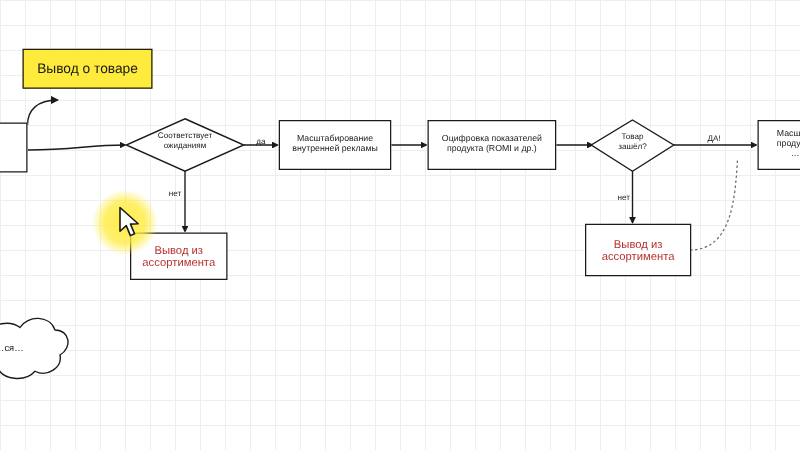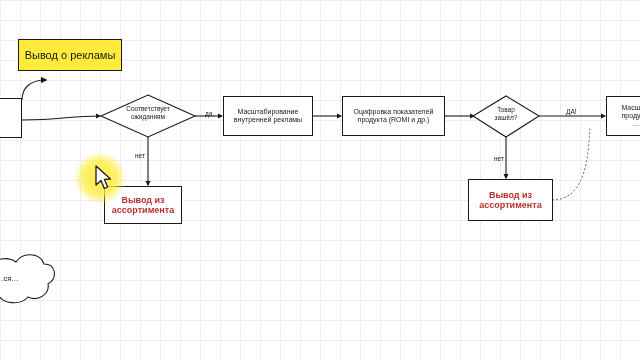--- a/index.html
+++ b/index.html
@@ -43,21 +43,21 @@
     padding: 2px;
   }
   .node.highlight {
     background: #ffeb3b;
     border: 1px solid #1a1a1a;
     font-size: 11px;
     color: #1a1a1a;
   }
   .node.reject {
     color: #b8312f;
-    font-weight: bold;
+    font-weight: normal;
     font-size: 9px;
     background: #ffffff;
     border: 1px solid #1a1a1a;
   }
   .edge-label {
     position: absolute;
     font-size: 6.5px;
     color: #1a1a1a;
     font-family: "Liberation Sans", sans-serif;
     white-space: nowrap;
@@ -128,21 +128,21 @@
     <polygon points="506,96 539,116 506,137 473,116" fill="#ffffff" stroke="#1a1a1a" stroke-width="1.1"></polygon>
 
     <path d="M -12 268 C -6 258 8 256 16 262 C 22 252 40 252 44 264 C 56 264 58 278 48 284 C 50 294 38 302 28 297 C 20 306 2 304 -2 294 C -12 294 -16 278 -12 268 Z" fill="#ffffff" stroke="#1a1a1a" stroke-width="1.1"></path>
   </svg>
 
   <div class="node process" style="left:-34px; top:98px; width:56px; height:40px;">
     <span></span>
   </div>
 
   <div class="node highlight" style="left:18px; top:39px; width:104px; height:32px;">
-    <span>Вывод о рекламы</span>
+    <span>Вывод о товаре</span>
   </div>
 
   <div class="diamond-label" style="left:114px; top:105px; width:68px;">Соответствует
 ожиданиям</div>
 
   <div class="node process" style="left:223px; top:96px; width:90px; height:40px;">
     <span style="white-space:pre-line;">Масштабирование
 внутренней рекламы</span>
   </div>
 

